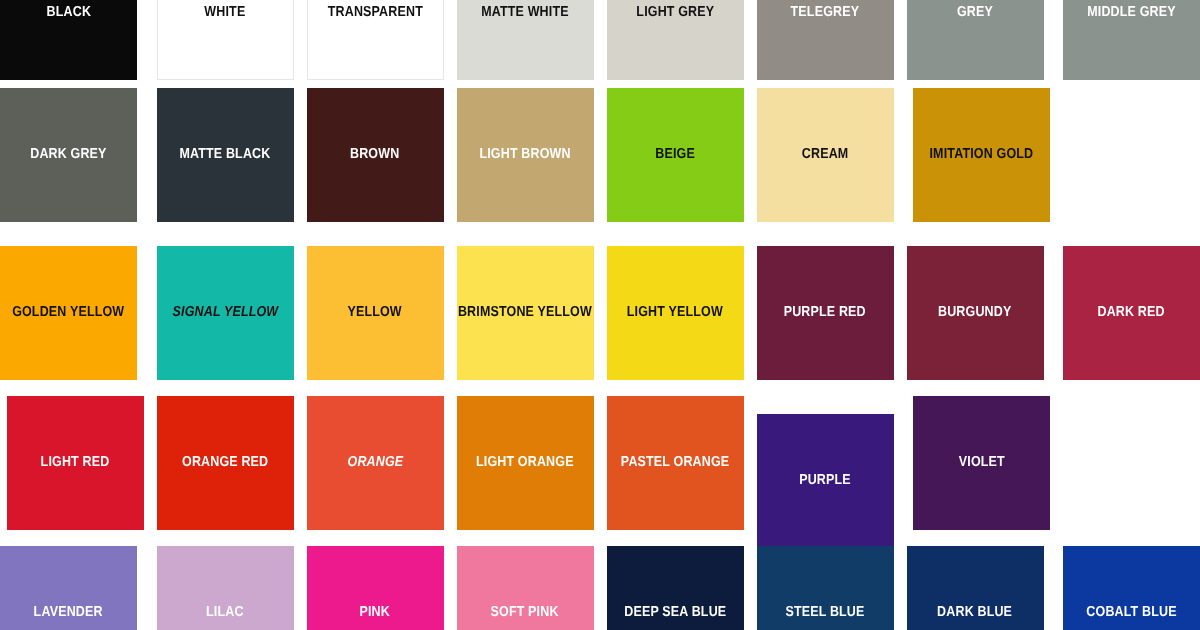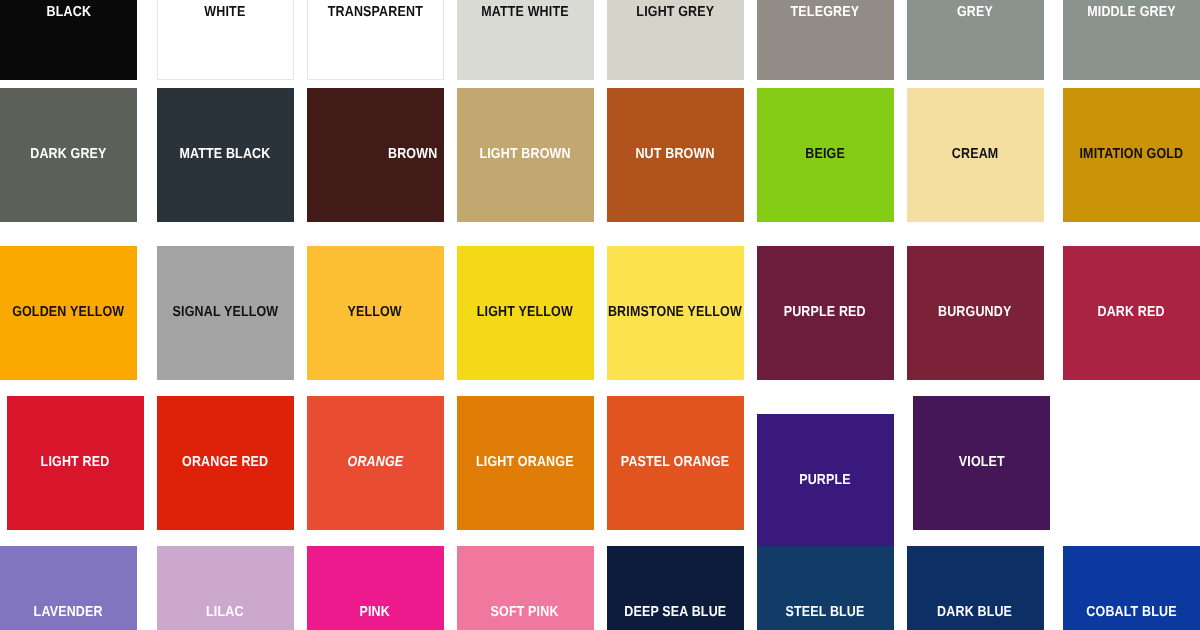--- a/index.html
+++ b/index.html
@@ -129,34 +129,29 @@
         <div class="swatch-tile" style="background-color: rgb(93, 95, 89);">
           <span class="swatch-label label-light">DARK GREY</span>
         </div>
       </div>
       <div class="swatch-cell col-1">
         <div class="swatch-tile" style="background-color: rgb(43, 51, 58);">
           <span class="swatch-label label-light">MATTE BLACK</span>
         </div>
       </div>
       <div class="swatch-cell col-2">
-        <div class="swatch-tile" style="background-color: rgb(66, 26, 24); justify-content: flex-end;">
+        <div class="swatch-tile" style="background-color: rgb(66, 26, 24);">
           <span class="swatch-label label-light">BROWN</span>
         </div>
       </div>
       <div class="swatch-cell col-3">
         <div class="swatch-tile" style="background-color: rgb(195, 167, 113);">
           <span class="swatch-label label-light">LIGHT BROWN</span>
         </div>
       </div>
-      <div class="swatch-cell col-4">
-        <div class="swatch-tile" style="background-color: rgb(176, 83, 28);">
-          <span class="swatch-label label-light">NUT BROWN</span>
-        </div>
-      </div>
       <div class="swatch-cell col-5">
         <div class="swatch-tile" style="background-color: #84cc16;">
           <span class="swatch-label label-dark">BEIGE</span>
         </div>
       </div>
       <div class="swatch-cell col-6">
         <div class="swatch-tile" style="background-color: rgb(244, 223, 161);">
           <span class="swatch-label label-dark">CREAM</span>
         </div>
       </div>
@@ -166,39 +161,39 @@
         </div>
       </div>
     </div>
     <div class="swatch-row row-2">
       <div class="swatch-cell col-0">
         <div class="swatch-tile" style="background-color: rgb(251, 169, 0);">
           <span class="swatch-label label-dark">GOLDEN YELLOW</span>
         </div>
       </div>
       <div class="swatch-cell col-1">
-        <div class="swatch-tile" style="background-color: #a3a3a3;">
+        <div class="swatch-tile" style="background-color: #14b8a6; font-style: italic;">
           <span class="swatch-label label-dark">SIGNAL YELLOW</span>
         </div>
       </div>
       <div class="swatch-cell col-2">
         <div class="swatch-tile" style="background-color: rgb(252, 190, 50);">
           <span class="swatch-label label-dark">YELLOW</span>
         </div>
       </div>
+      <div class="swatch-cell col-4">
+        <div class="swatch-tile" style="background-color: rgb(252, 226, 79);">
+          <span class="swatch-label label-dark">BRIMSTONE YELLOW</span>
+        </div>
+      </div>
       <div class="swatch-cell col-3">
         <div class="swatch-tile" style="background-color: rgb(244, 217, 22);">
           <span class="swatch-label label-dark">LIGHT YELLOW</span>
         </div>
       </div>
-      <div class="swatch-cell col-4">
-        <div class="swatch-tile" style="background-color: rgb(252, 226, 79);">
-          <span class="swatch-label label-dark">BRIMSTONE YELLOW</span>
-        </div>
-      </div>
       <div class="swatch-cell col-5">
         <div class="swatch-tile" style="background-color: rgb(109, 29, 60);">
           <span class="swatch-label label-light">PURPLE RED</span>
         </div>
       </div>
       <div class="swatch-cell col-6">
         <div class="swatch-tile" style="background-color: rgb(123, 34, 57);">
           <span class="swatch-label label-light">BURGUNDY</span>
         </div>
       </div>

